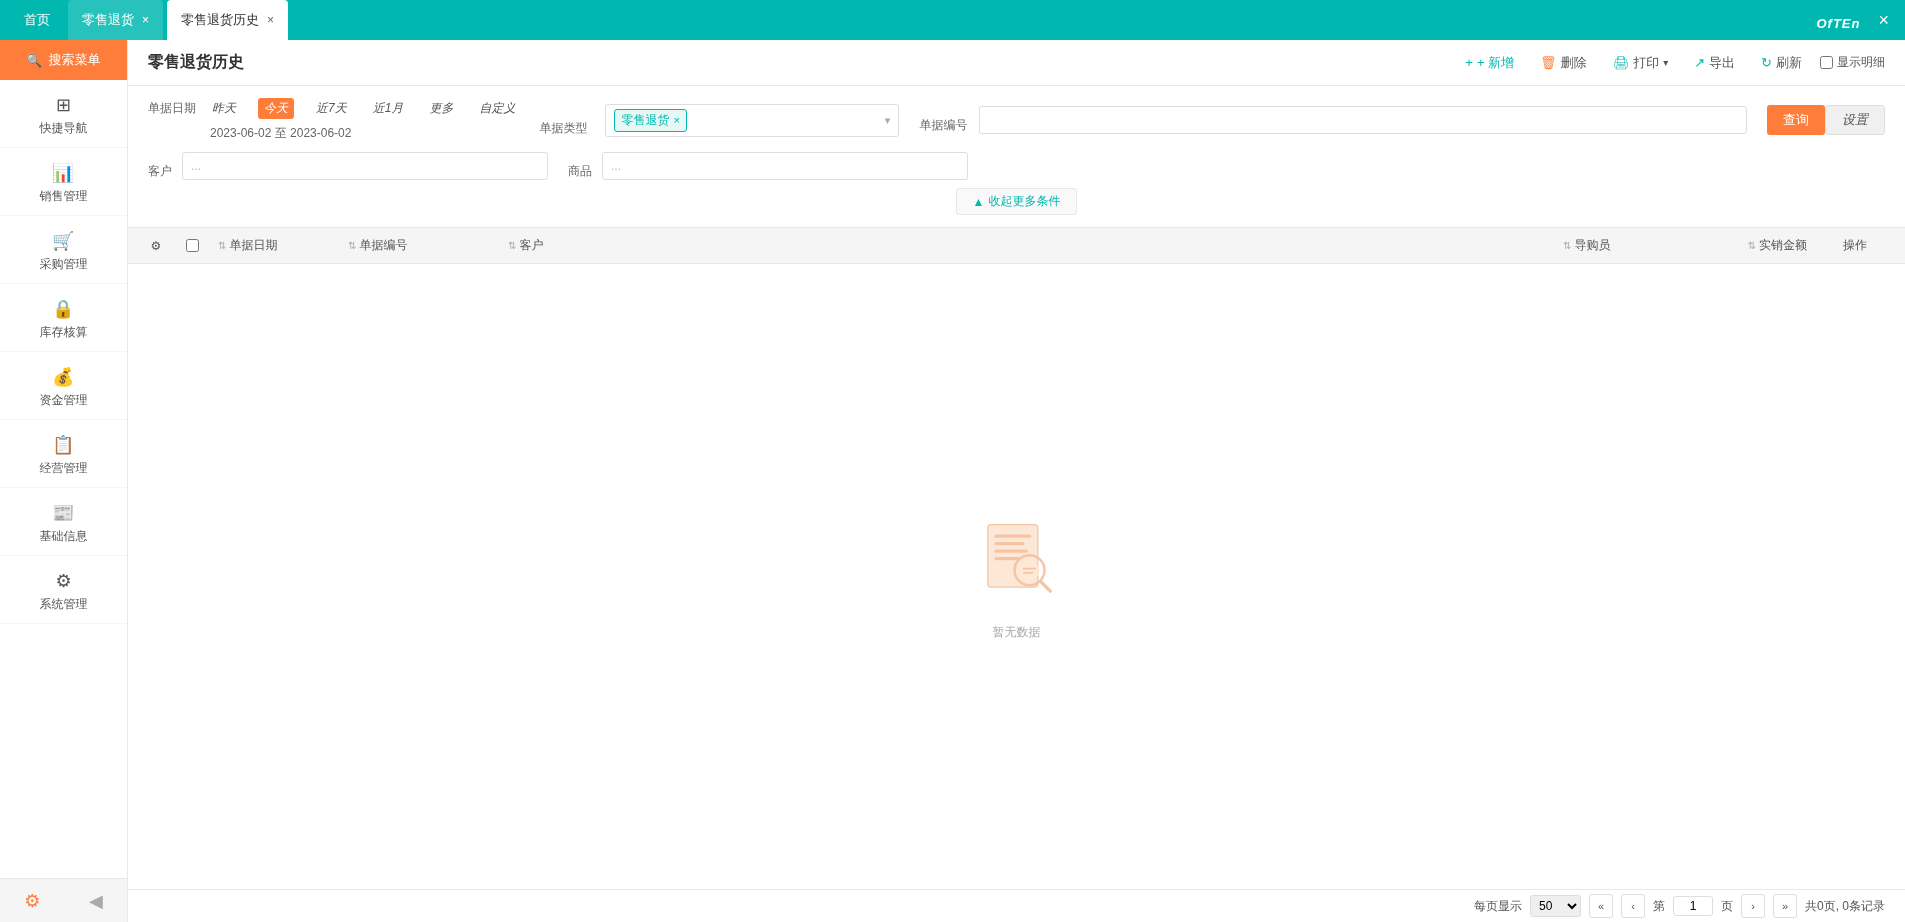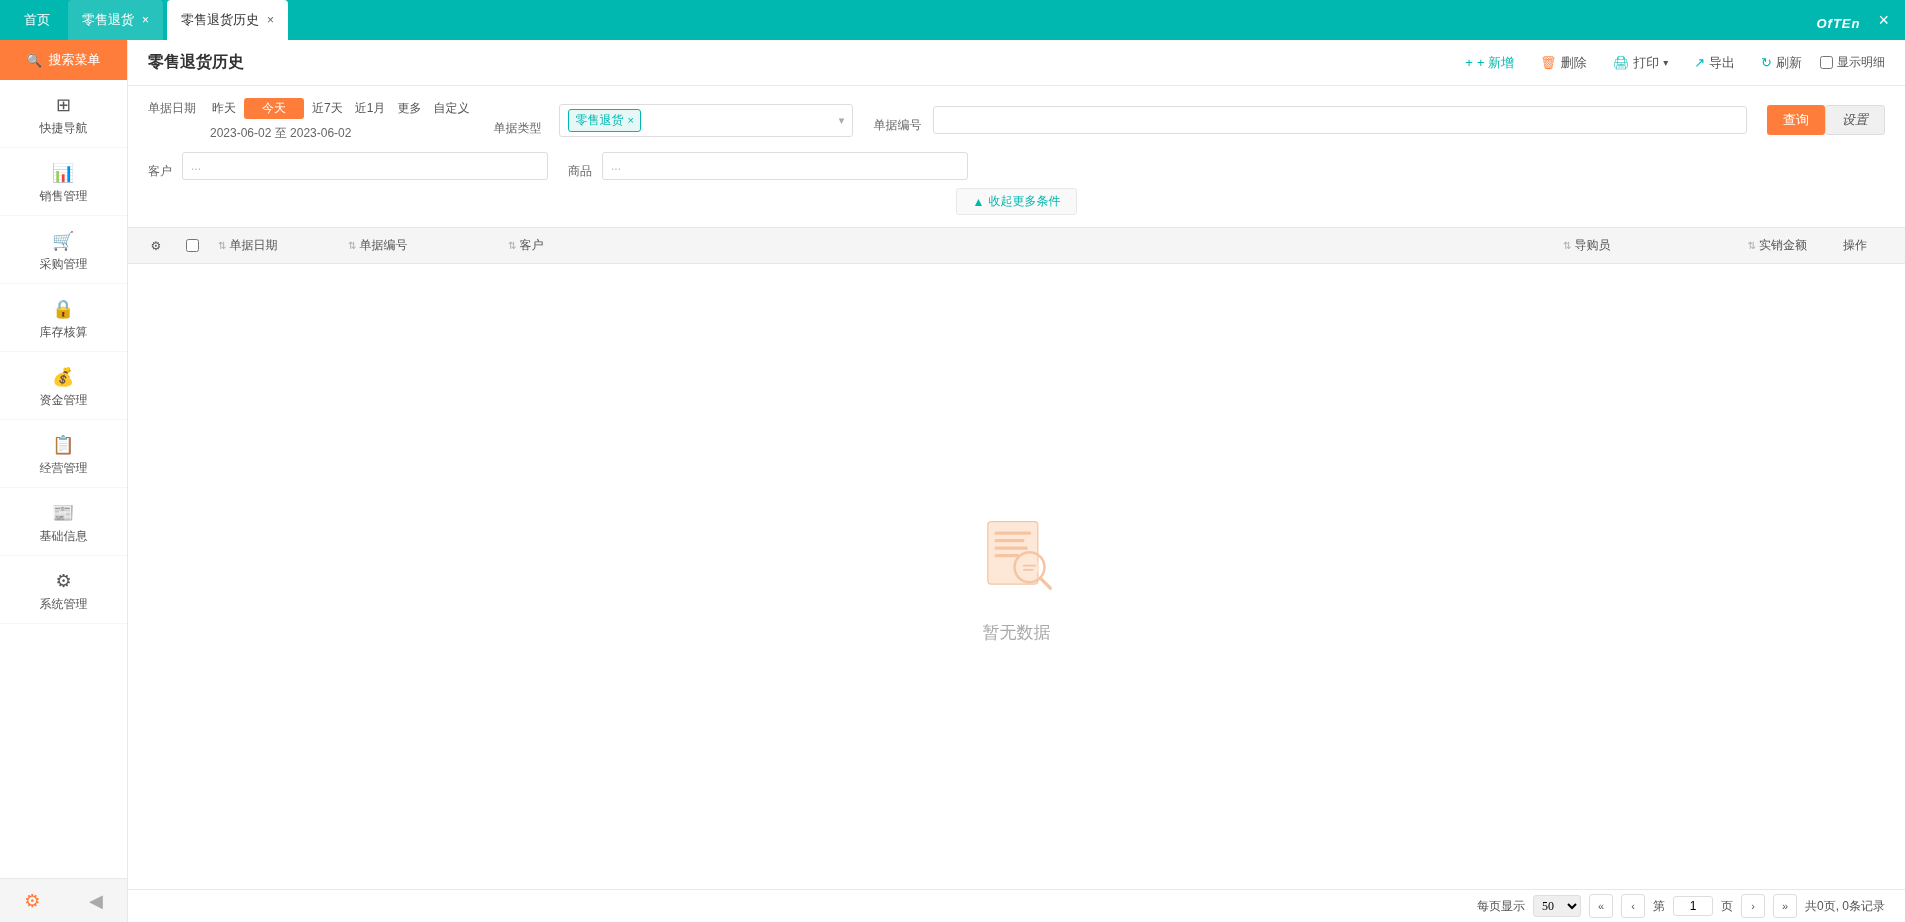--- a/index.html
+++ b/index.html
@@ -211,33 +211,34 @@
     }
     .filter-label {
       font-size: 12px;
       color: #666;
       white-space: nowrap;
       min-width: 52px;
     }
     .date-shortcuts {
       display: flex;
       align-items: center;
-      gap: 4px;
+      gap: 18px;
+      font-style: italic;
     }
     .date-btn {
       font-size: 12px;
       color: #555;
       cursor: pointer;
       padding: 2px 4px;
     }
     .date-btn.active {
       background: #ff7d3b;
       color: #fff;
       border-radius: 3px;
-      padding: 2px 18px;
+      padding: 2px 6px;
     }
     .date-range {
       font-size: 12px;
       color: #666;
       margin-left: 4px;
     }
     .filter-input {
       border: 1px solid #ddd;
       border-radius: 3px;
       padding: 4px 8px;
@@ -319,21 +320,21 @@
     .sort-icon { color: #aaa; font-size: 10px; }
     .table-body {
       flex: 1;
       display: flex;
       align-items: center;
       justify-content: center;
       flex-direction: column;
       gap: 12px;
     }
     .empty-text {
-      font-size: 17px;
+      font-size: 12px;
       color: #aaa;
     }
 
     
     .pagination {
       height: 33px;
       background: #fff;
       border-top: 1px solid #e8e8e8;
       display: flex;
       align-items: center;
@@ -342,21 +343,20 @@
       gap: 8px;
       flex-shrink: 0;
       font-size: 12px;
       color: #555;
     }
     .page-size-select {
       border: 1px solid #ddd;
       border-radius: 3px;
       padding: 2px 4px;
       font-size: 12px;
-      font-family: Liberation Serif, serif;
     }
     .page-nav-btn {
       width: 24px;
       height: 24px;
       border: 1px solid #ddd;
       border-radius: 3px;
       display: flex;
       align-items: center;
       justify-content: center;
       cursor: pointer;

